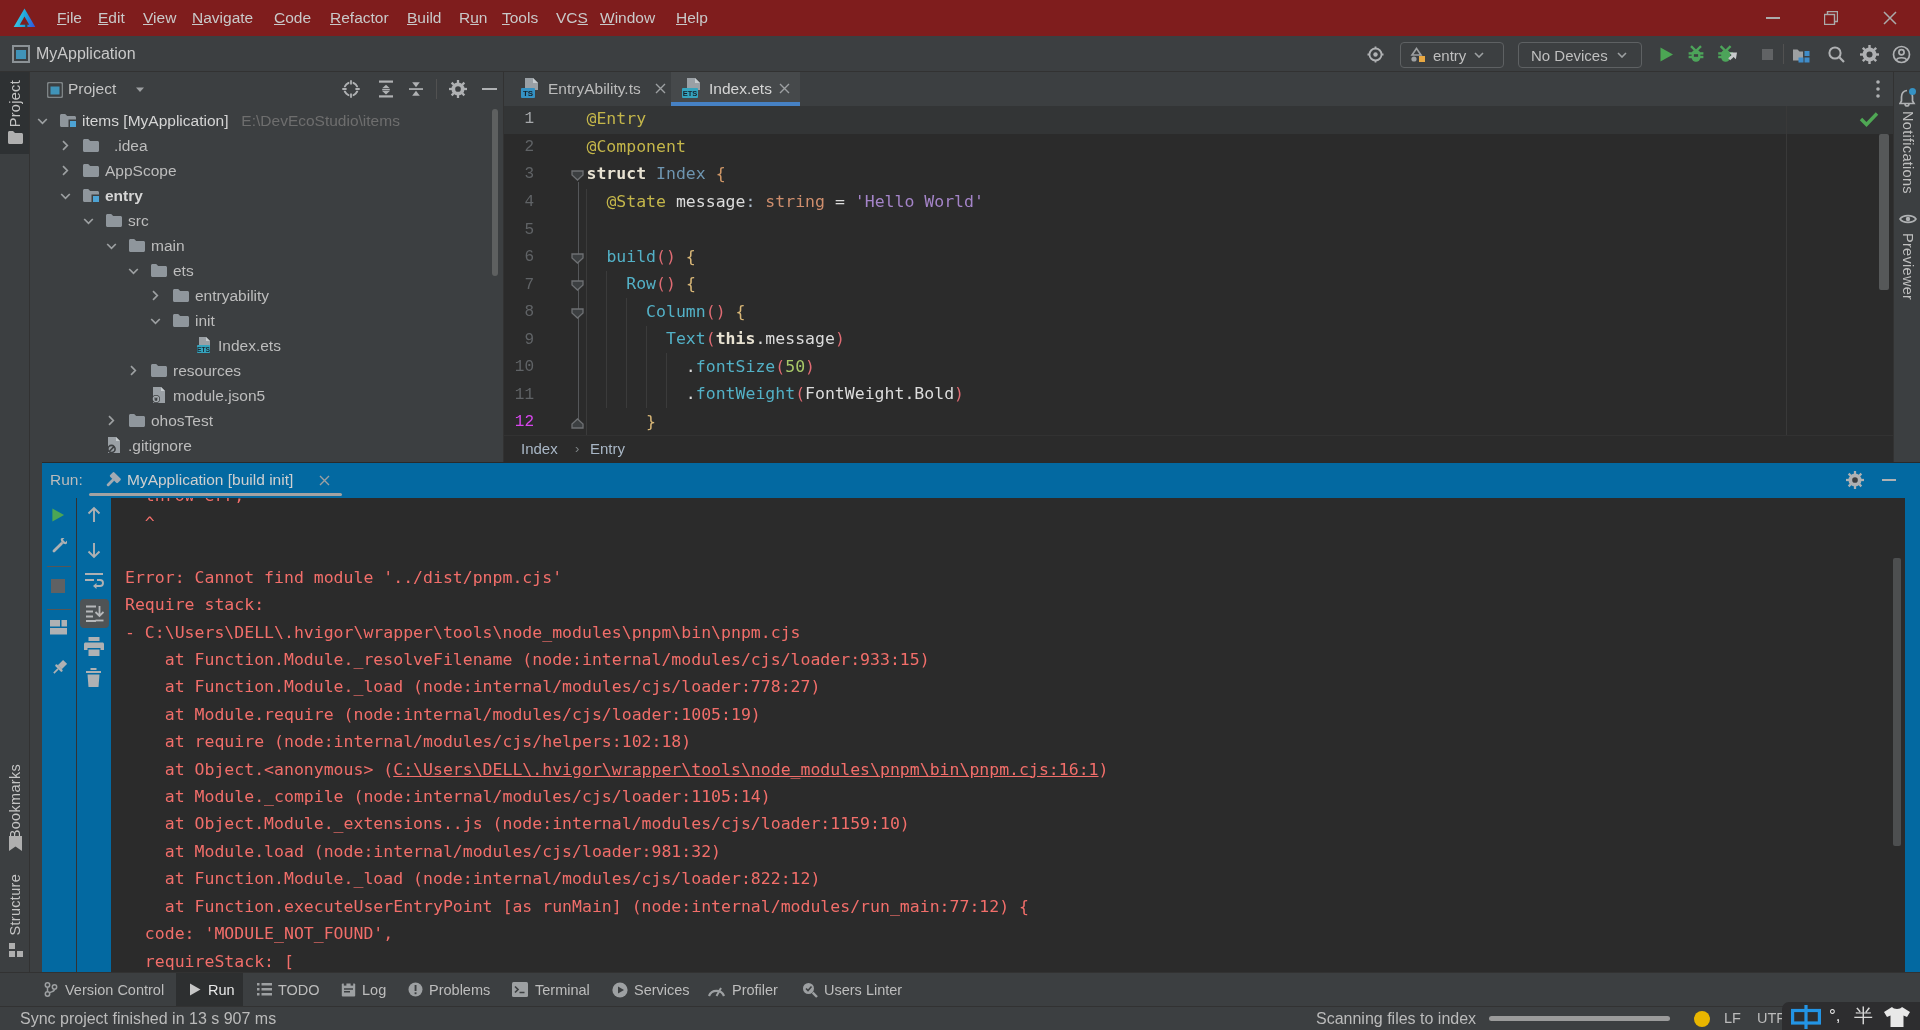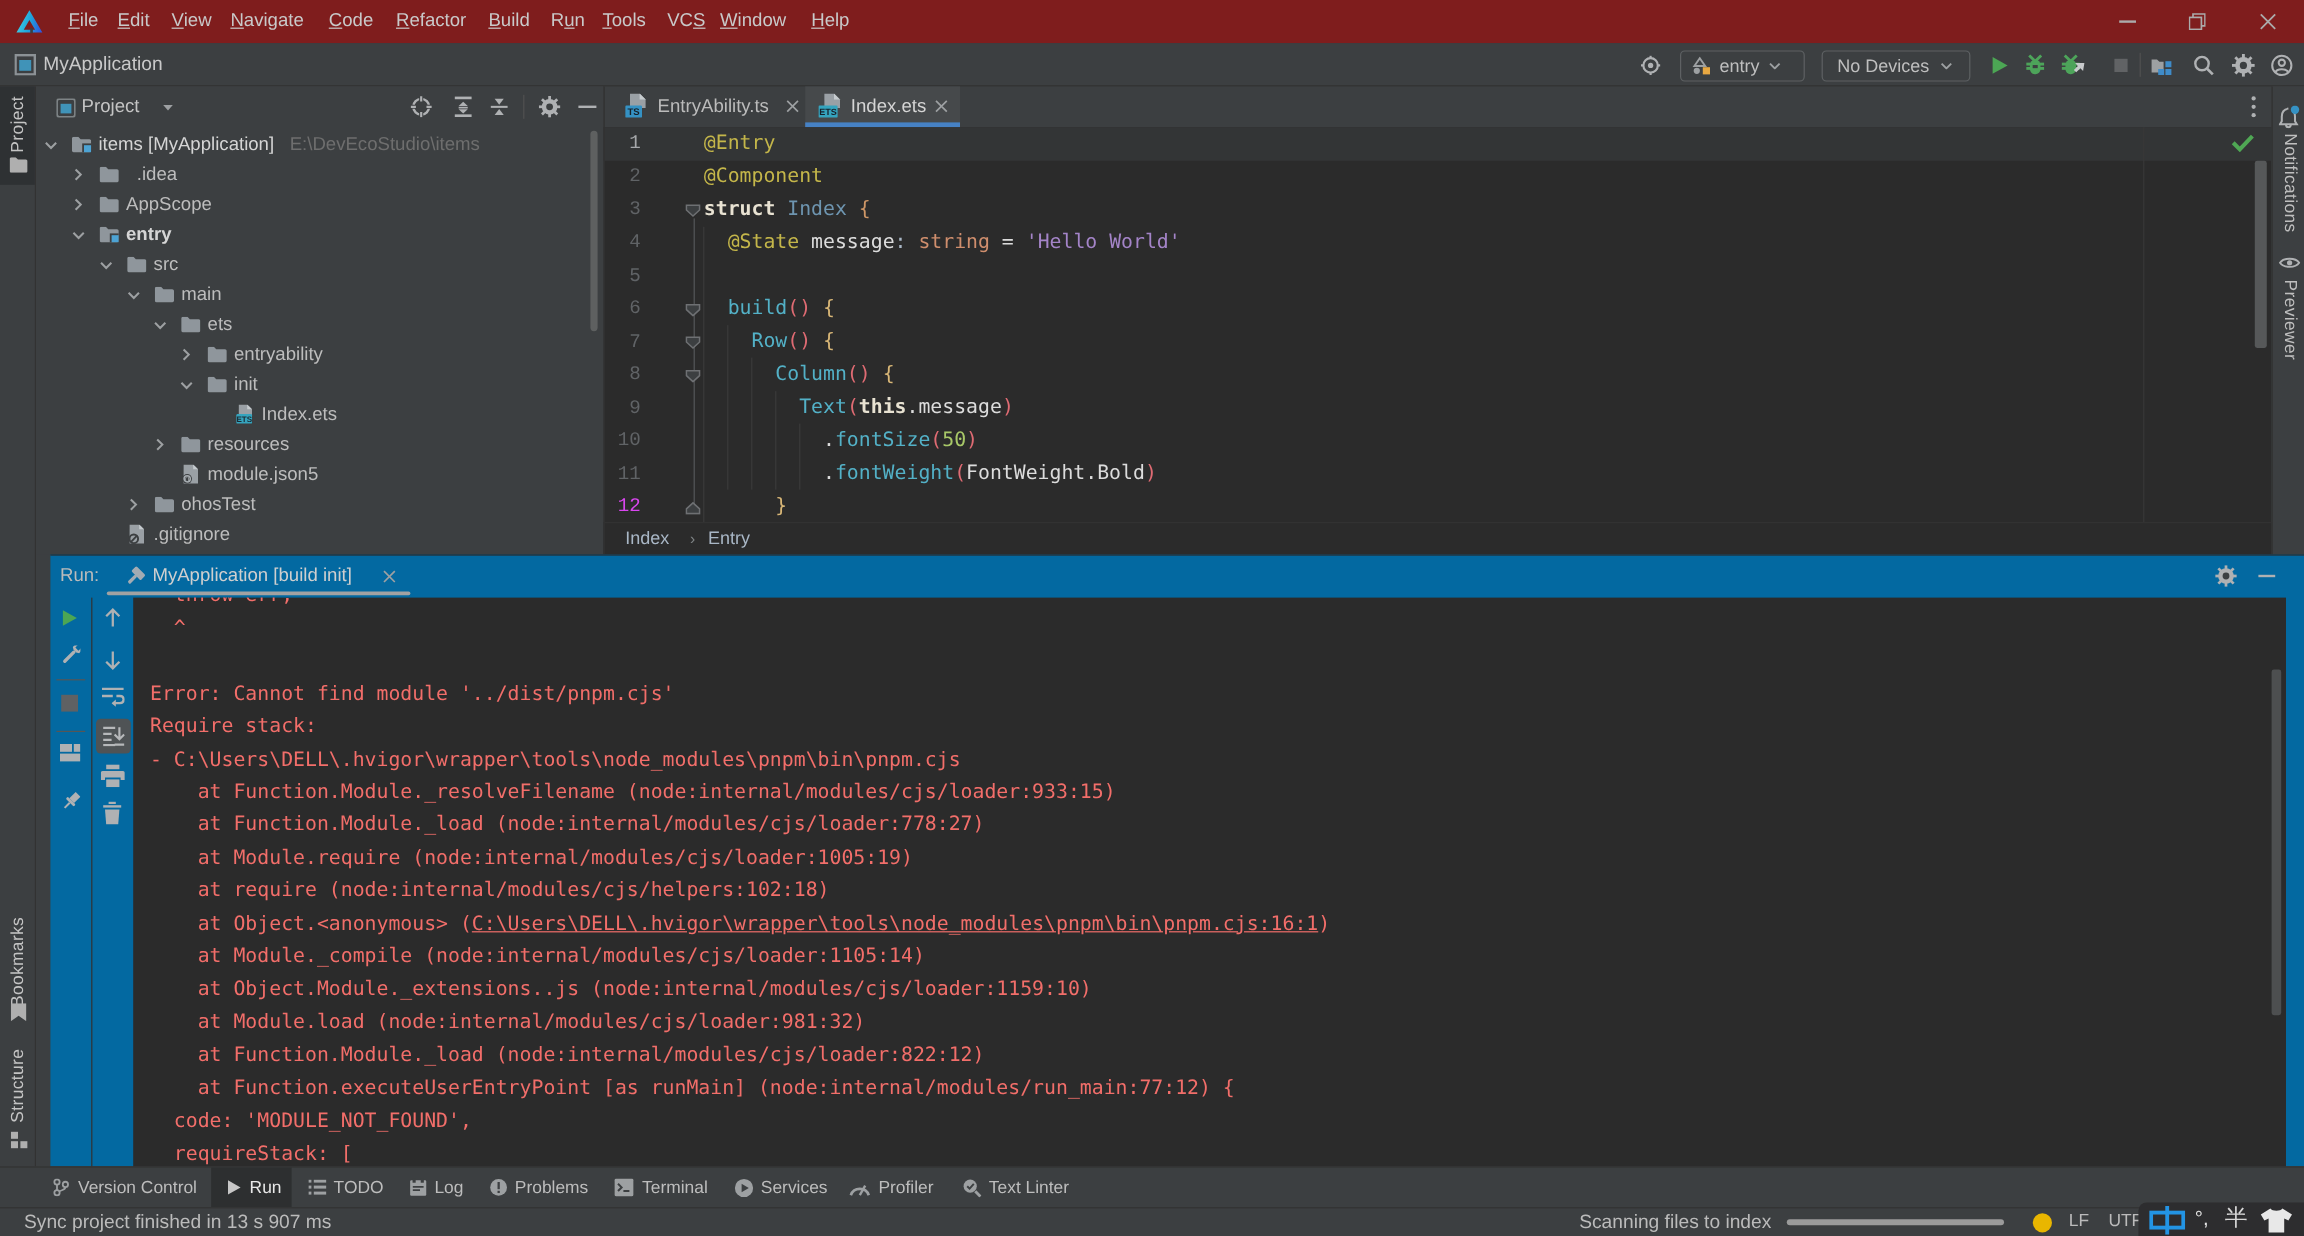--- a/index.html
+++ b/index.html
@@ -609,21 +609,21 @@
       <path d="M9.5 13 L14 5" stroke="#9DA0A2" stroke-width="2"></path>
     </svg>
     <span style="margin-left:6px">Profiler</span>
   </div>
   <div class="twbtn" style="left:802px">
     <svg width="16" height="16" viewBox="0 0 16 16">
       <circle cx="6.5" cy="6.5" r="5.5" fill="#9DA0A2"></circle>
       <path d="M10.7 10.7 L15 15" stroke="#9DA0A2" stroke-width="2.4"></path>
       <path d="M4 6.5 L6 8.5 L9.5 4.5" fill="none" stroke="#3C3F41" stroke-width="1.6"></path>
     </svg>
-    <span style="margin-left:6px">Text Linter</span>
+    <span style="margin-left:6px">Users Linter</span>
   </div>
 </div>
 <div id="statusbar" class="abs">
   <span class="abs" style="left:20px;top:0;height:23px;line-height:23px">Sync project finished in 13 s 907 ms</span>
   <span class="abs" style="left:1316px;top:0;height:23px;line-height:23px">Scanning files to index</span>
   <div class="abs" style="left:1489px;top:9px;width:181px;height:5px;background:#9B9B9B;border-radius:3px"></div>
   <div class="abs" style="left:1694px;top:4px;width:16px;height:16px;background:#E9B600;border-radius:50%"></div>
   <span class="abs" style="left:1724px;top:0;height:23px;line-height:23px;font-size:14.5px">LF</span>
   <span class="abs" style="left:1757px;top:0;height:23px;line-height:23px;font-size:14.5px">UTF-8</span>
   <div class="abs" style="left:1782px;top:-5px;width:138px;height:29px;background:#2D2D2F;border-top-left-radius:7px">

